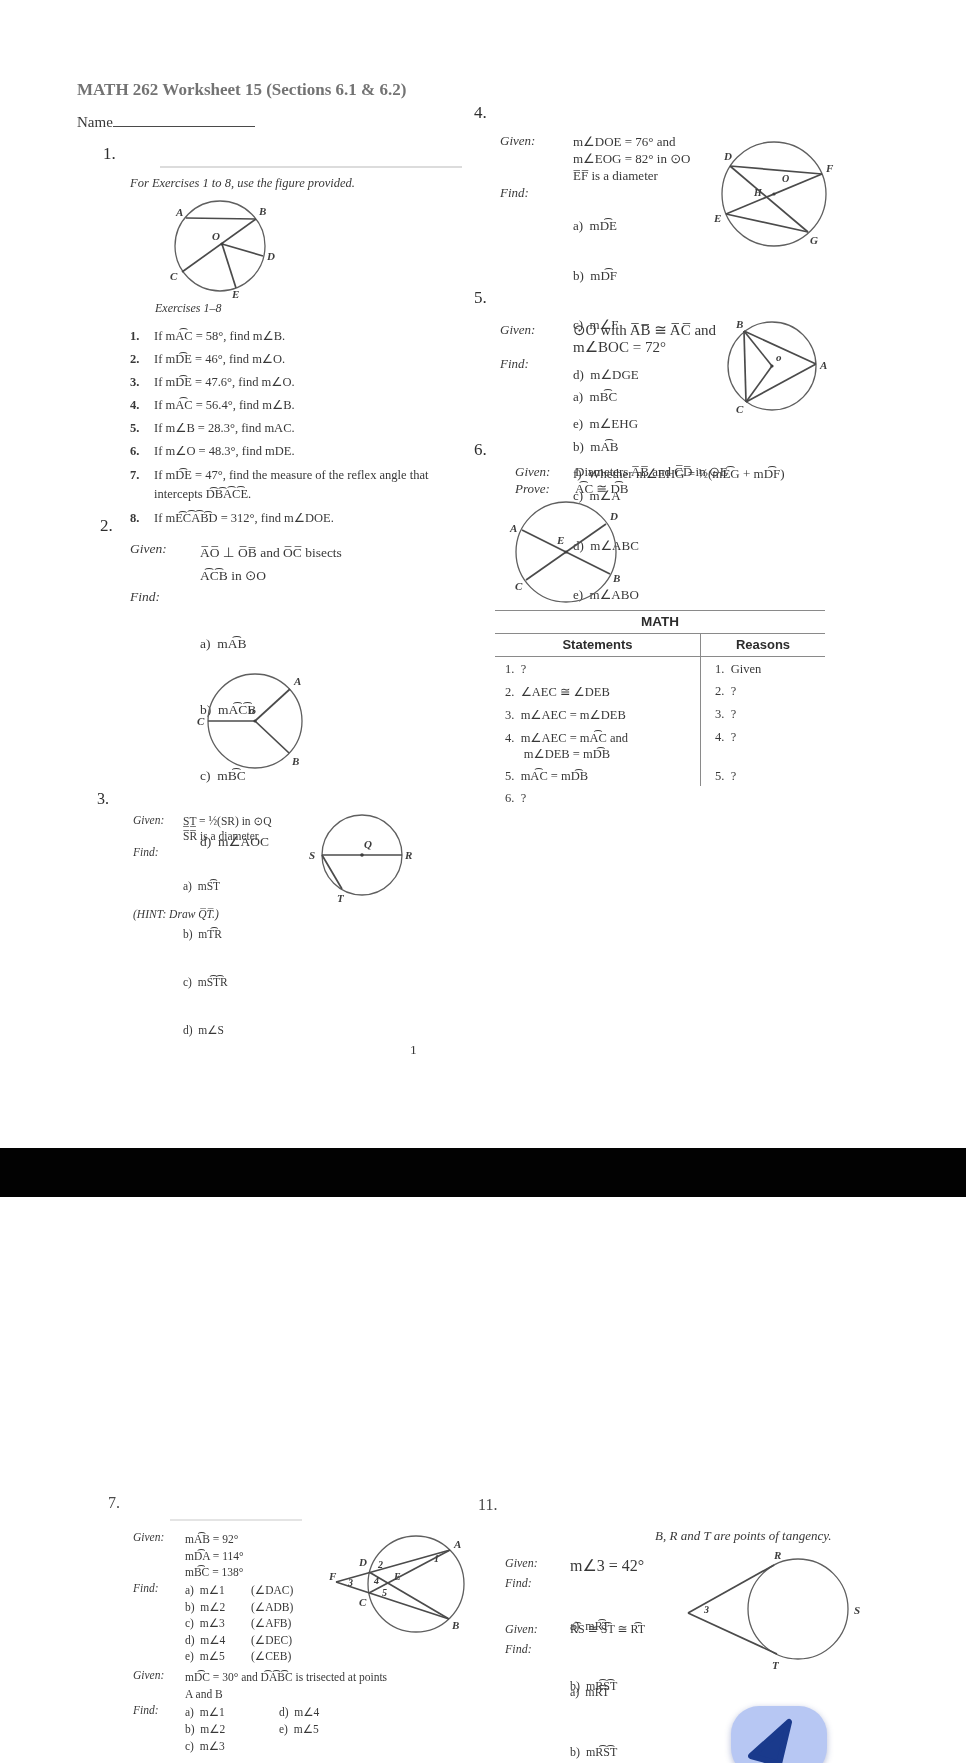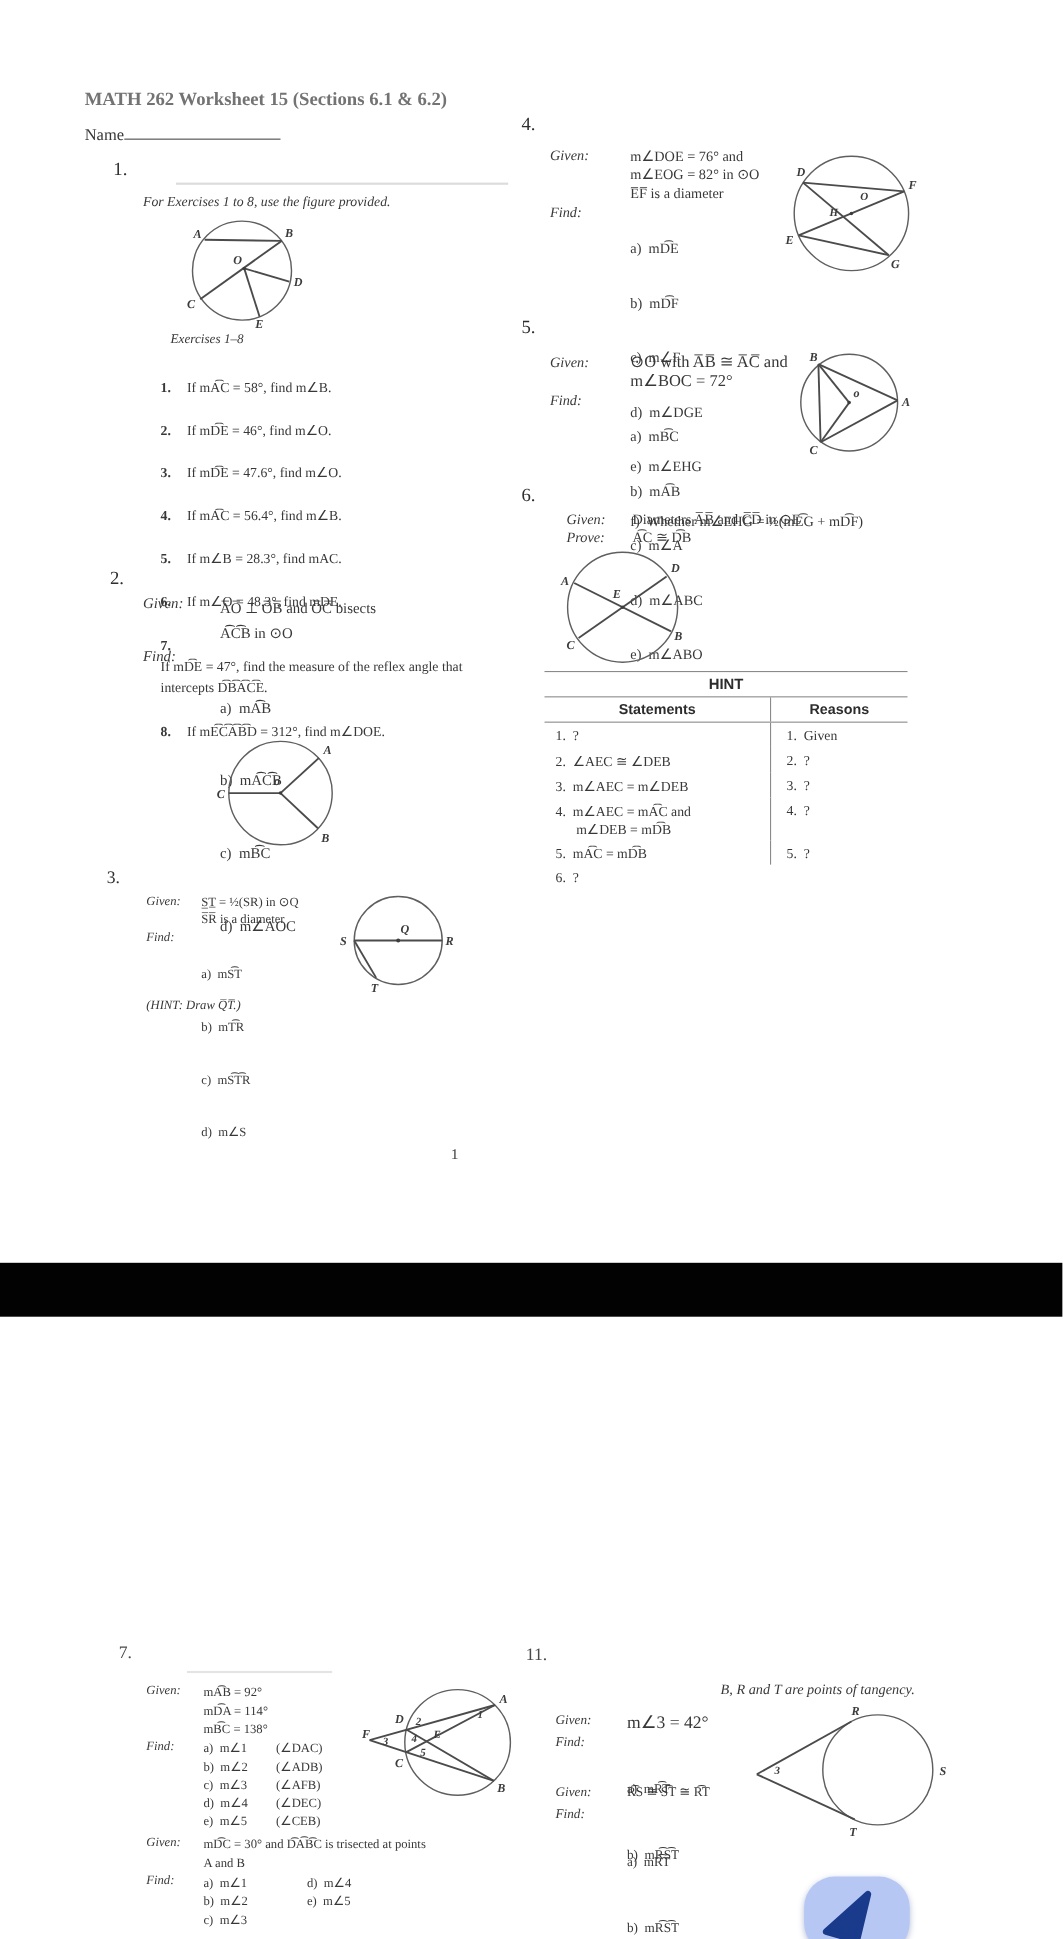--- a/index.html
+++ b/index.html
@@ -8,21 +8,21 @@
   .abs{position:absolute}
   .pre{white-space:pre-wrap}
   .it{font-style:italic}
   .title{font-size:17px;font-weight:bold;color:#737373}
   .pnum{font-size:17px;color:#2e2e2e}
   .pnum2{font-size:16px;color:#4a4a4a}
   .nameline{display:inline-block;width:142px;border-bottom:1.2px solid #4a4a4a;height:15px}
   .rule{background:#dcdcdc;height:2px}
   .exn{display:inline-block;width:24px;font-weight:bold}
   .exlist{width:334px;font-size:12.5px;line-height:23px}
-  .exlist .ex{margin:16px}
+  .exlist .ex{margin:0}
   .glab{font-style:italic;font-size:13px}
   .band{position:absolute;left:0;width:966px;background:#020202}
   .proof{border-top:1.5px solid #8a8a8a;width:330px}
   .ptitle{text-align:center;font-family:"Liberation Sans",sans-serif;font-weight:bold;
           font-size:13.5px;color:#2c2c2c;padding:3px 0 4px 0;border-bottom:1.5px solid #8a8a8a}
   .phead{display:grid;grid-template-columns:205px 1fr;border-bottom:1.5px solid #8a8a8a}
   .phead div{text-align:center;font-family:"Liberation Sans",sans-serif;font-weight:bold;
              font-size:13px;color:#2c2c2c;padding:3px 0 4px 0}
   .phead .pr2{border-left:1.5px solid #8a8a8a}
   .prow{display:grid;grid-template-columns:205px 1fr}
@@ -191,21 +191,21 @@
   <line class="ch" x1="28" y1="88" x2="108" y2="32"></line>
   <circle class="dot" cx="68" cy="60" r="1.6"></circle>
   <text x="12" y="40">A</text>
   <text x="112" y="28">D</text>
   <text x="17" y="98">C</text>
   <text x="115" y="90">B</text>
   <text x="59" y="52">E</text>
 </svg>
 
 <div class="abs proof" style="left:495px;top:610px">
-  <div class="ptitle">HINT</div>
+  <div class="ptitle">MATH</div>
   <div class="phead">
     <div>Statements</div>
     <div class="pr2">Reasons</div>
   </div>
   <div class="prow">
       <div class="ps pre">1.  ?</div>
       <div class="pr pre">1.  Given</div>
     </div>
   <div class="prow">
       <div class="ps pre">2.  ∠AEC ≅ ∠DEB</div>

